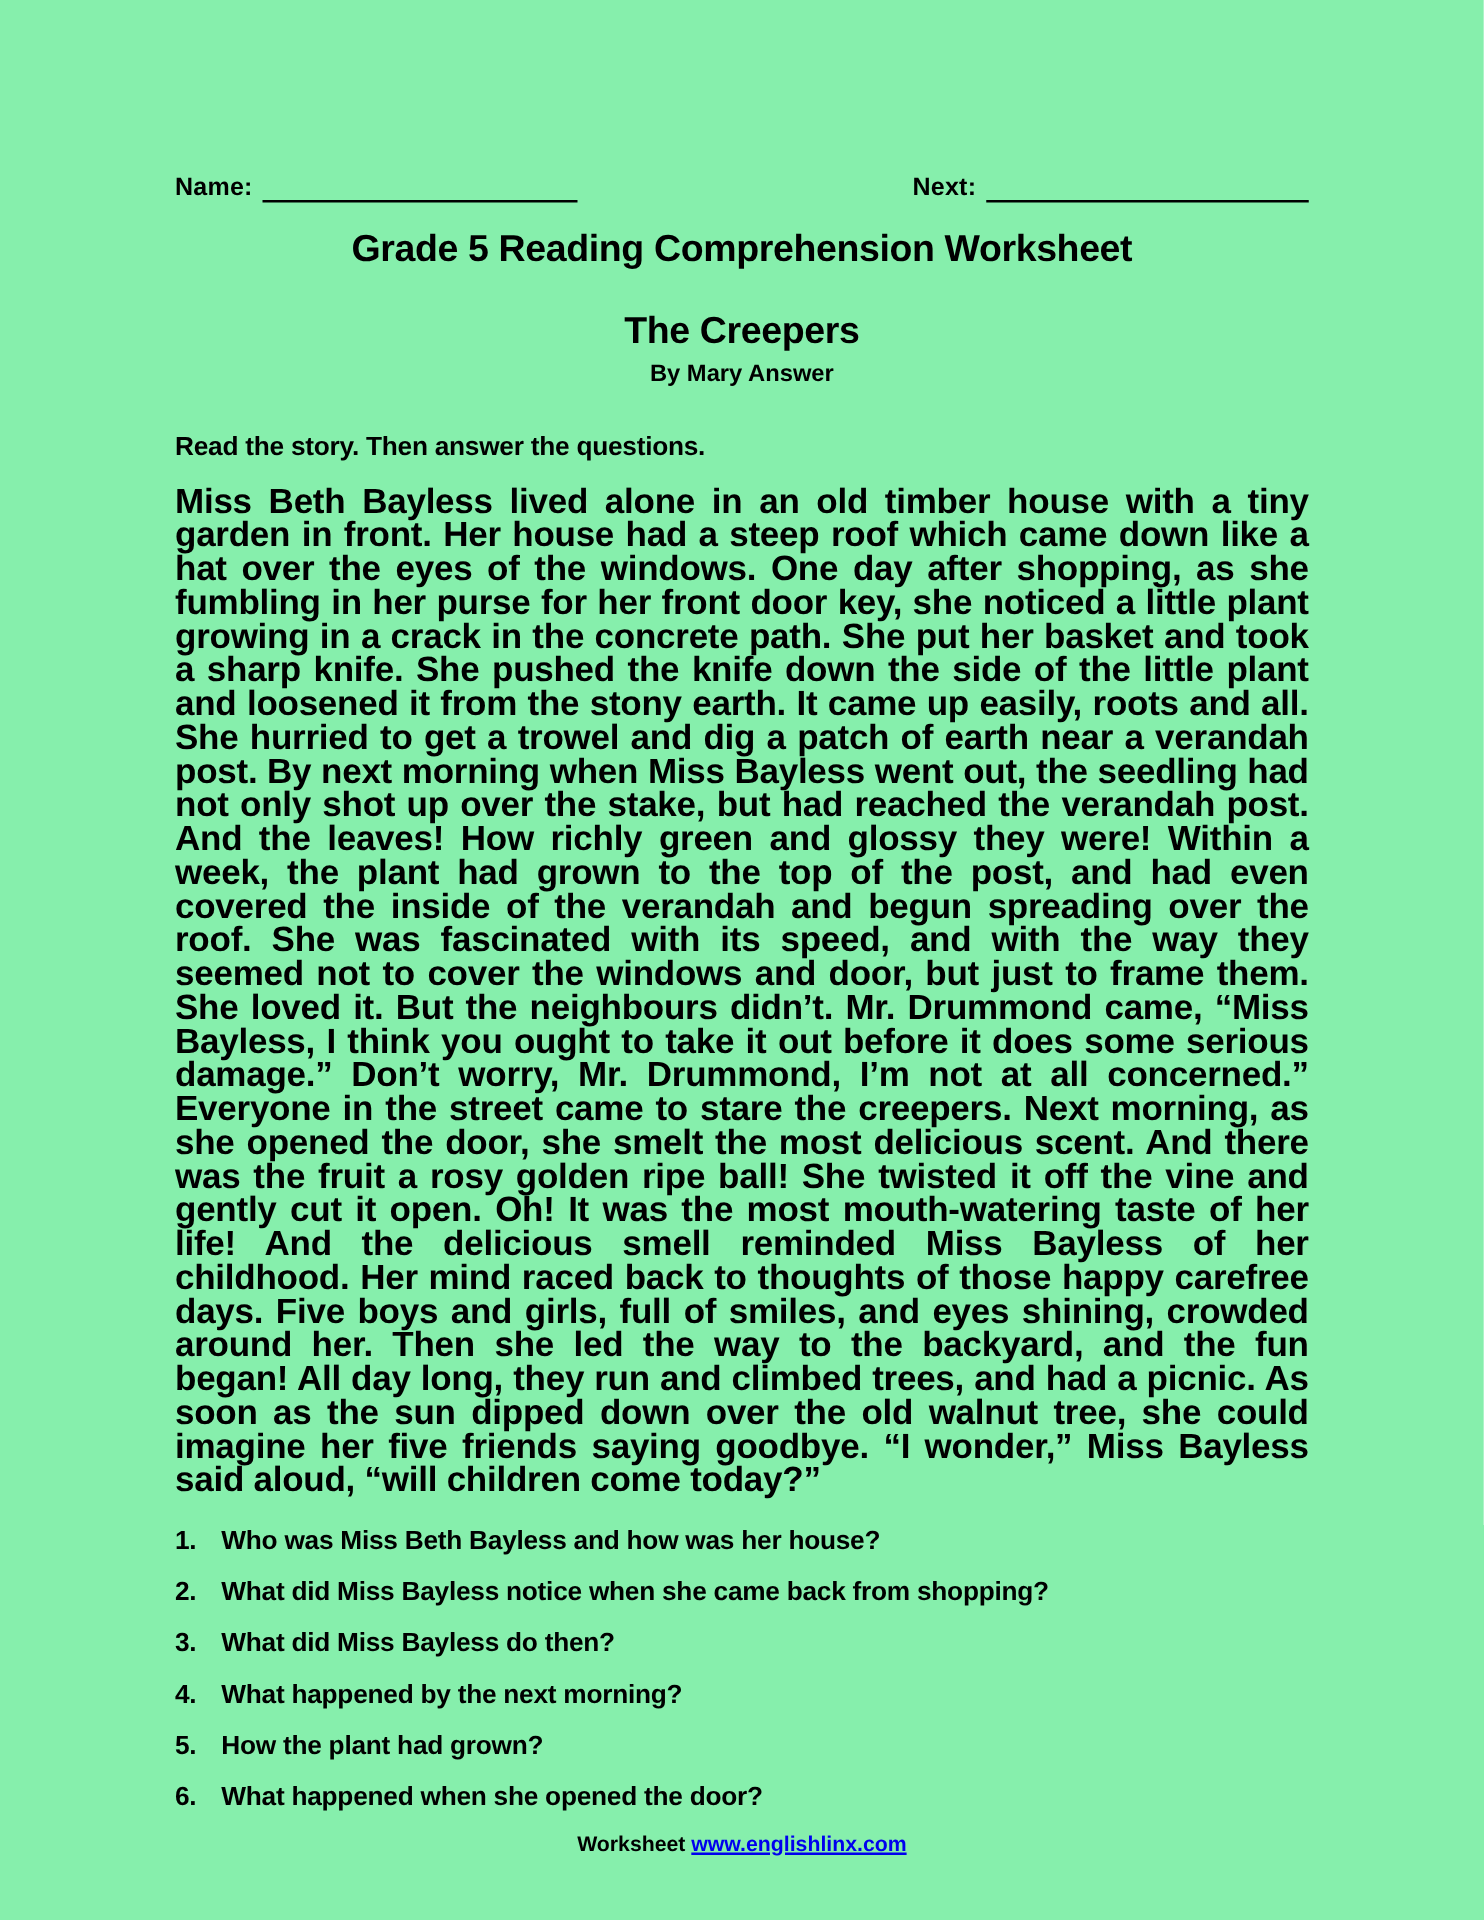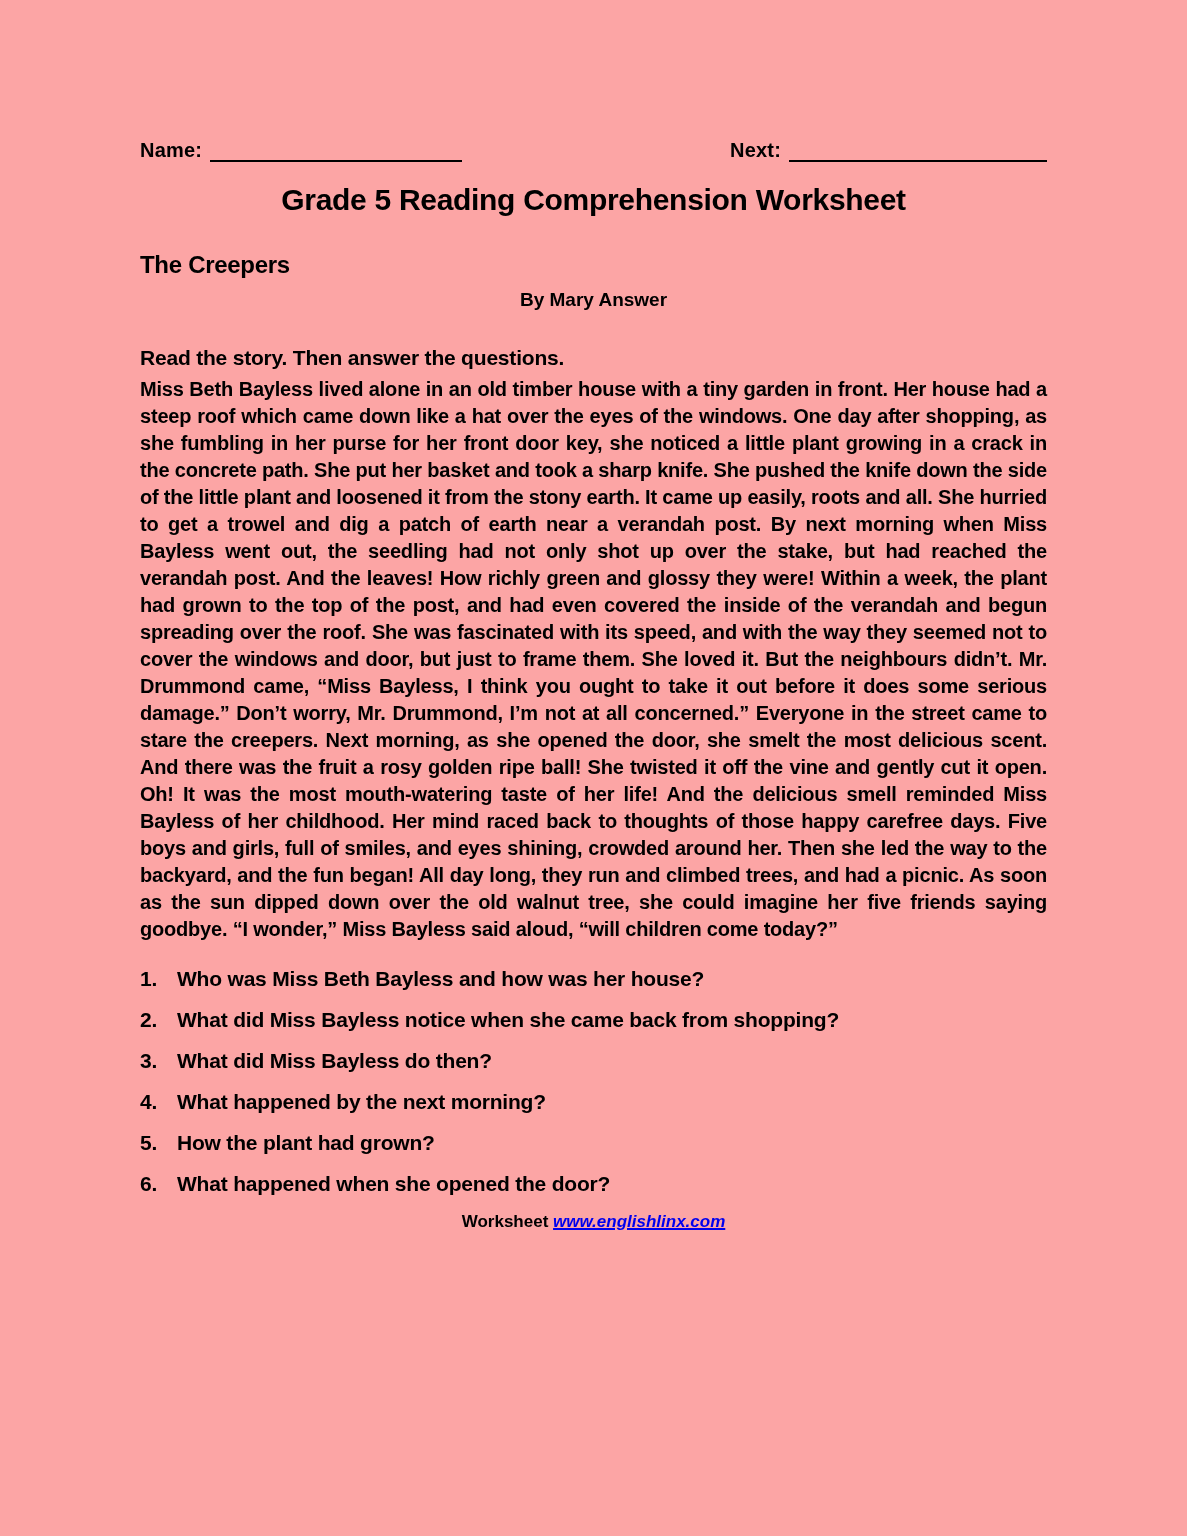--- a/index.html
+++ b/index.html
@@ -9,21 +9,21 @@
     height: 1536px;
     font-family: "Liberation Sans", "DejaVu Sans", sans-serif;
     font-weight: bold;
     color: #000000;
     position: relative;
   }
   .page {
     width: 1187px;
     height: 1536px;
     padding: 138px 140px 44px 140px;
-    background: #fca5a5;
+    background: #86efac;
   }
   .header-row {
     display: flex;
     justify-content: space-between;
     align-items: flex-end;
   }
   .field-group {
     display: flex;
     align-items: flex-end;
   }
@@ -41,44 +41,44 @@
   .blank-name { width: 252px; }
   .blank-date { width: 258px; }
   .main-title {
     text-align: center;
     font-size: 30px;
     line-height: 36px;
     margin-top: 20px;
     letter-spacing: -0.3px;
   }
   .story-title {
-    text-align: left;
-    font-size: 24px;
+    text-align: center;
+    font-size: 30px;
     line-height: 30px;
     margin-top: 32px;
     letter-spacing: -0.3px;
   }
   .byline {
     text-align: center;
     font-size: 19px;
     line-height: 24px;
     margin-top: 8px;
   }
   .instructions {
     font-size: 21px;
     line-height: 27px;
     margin-top: 32px;
     letter-spacing: -0.2px;
   }
   .story-text {
-    font-size: 20px;
+    font-size: 28px;
     line-height: 27px;
     text-align: justify;
     letter-spacing: -0.2px;
-    margin-top: 5px;
+    margin-top: 16px;
   }
   .answer-heading {
     font-size: 21px;
     line-height: 27px;
     margin-top: 32px;
     text-decoration: underline;
     text-underline-offset: 3px;
     text-decoration-thickness: 2px;
     display: inline-block;
     letter-spacing: -0.2px;
@@ -101,21 +101,20 @@
     text-align: center;
     font-size: 17px;
     line-height: 21px;
     margin-top: 9px;
   }
   .footer a, .footer .link {
     color: #0000EE;
     text-decoration: underline;
     text-decoration-thickness: 2px;
     cursor: pointer;
-    font-style: italic;
   }
 </style>
 </head>
 <body>
 
 <div class="page">
 
   <div class="header-row">
     <div class="field-group">
       <span class="field-label">Name:</span>

